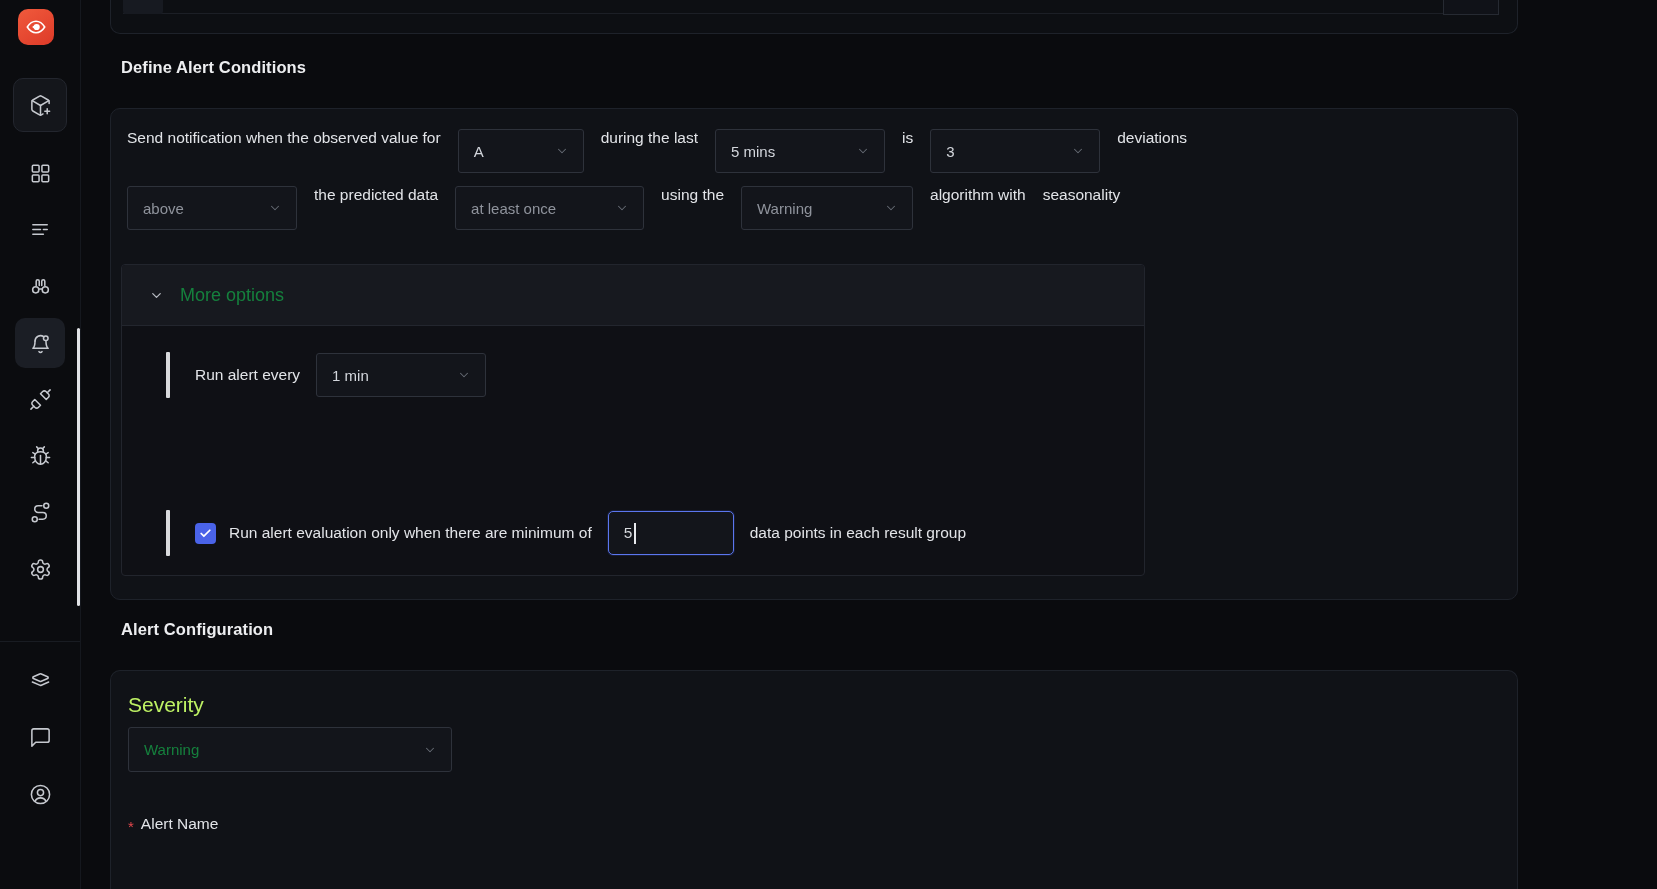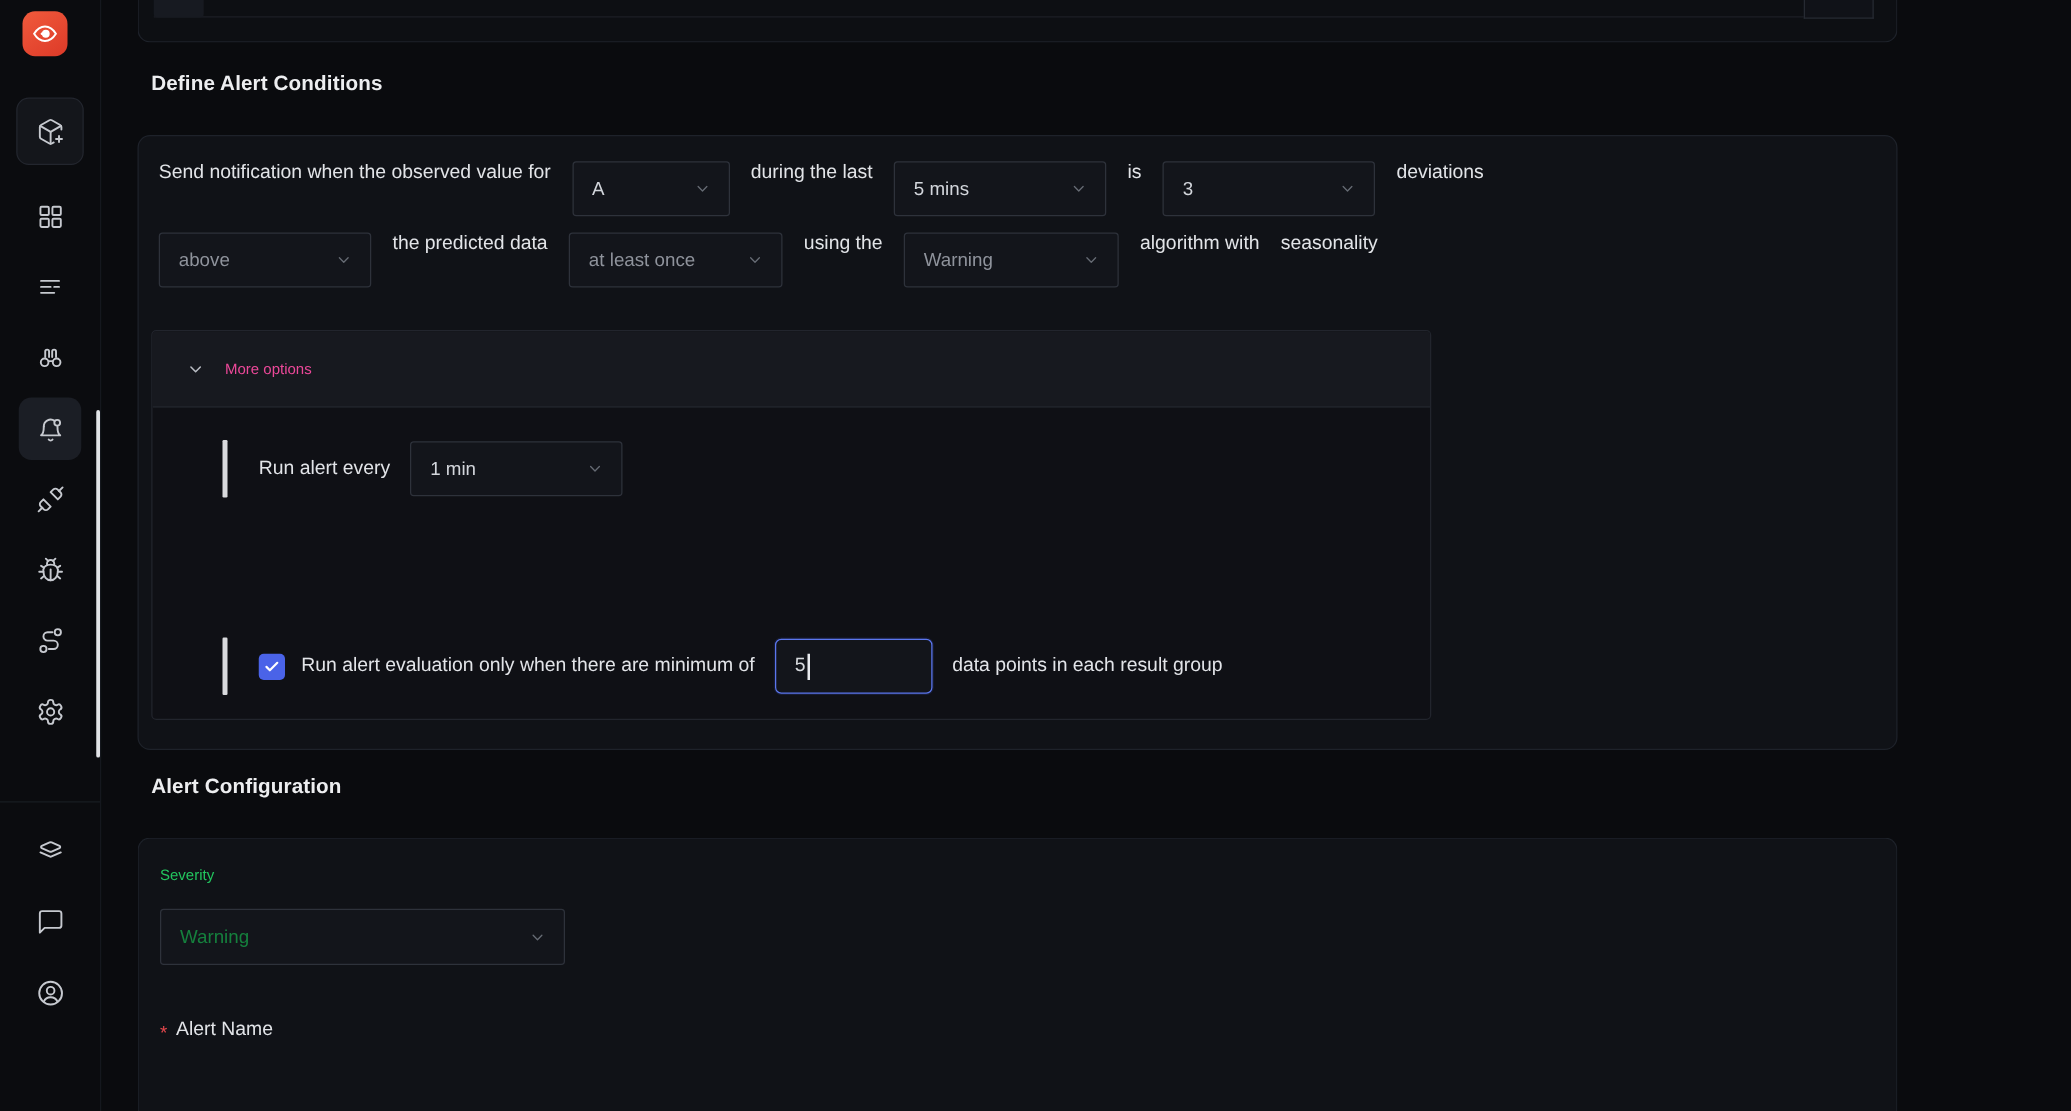--- a/index.html
+++ b/index.html
@@ -82,35 +82,35 @@
 
   .select {
     height:44px; background:#13151b; border:1px solid #2e323b; border-radius:3px;
     display:flex; align-items:center; justify-content:space-between;
     padding:0 14px 0 15px; font-size:15px; cursor:pointer; flex:none;
   }
   .select .chev { width:14px; height:14px; stroke:#666b74; fill:none; stroke-width:1.8; stroke-linecap:round; stroke-linejoin:round; flex:none; margin-left:10px;}
   .val-bright { color:#d3d6dc; }
   .val-dim { color:#8f939c; }
 
-  .w126{width:126px;} .w170{width:170px;} .w184{width:171px;} .w172{width:172px;} .w324{width:324px;}
+  .w126{width:126px;} .w170{width:170px;} .w184{width:189px;} .w172{width:172px;} .w324{width:324px;}
 
   
   .more-box {
     position:absolute; left:10px; top:155px; width:1024px; height:312px;
     border:1px solid #22252d; border-radius:4px; background:#0f1015; overflow:hidden;
   }
   .more-header {
     height:61px; background:#17191f; border-bottom:1px solid #23262e;
     display:flex; align-items:center; padding-left:27px; gap:16px; cursor:pointer;
   }
   .more-header .chev { width:15px; height:15px; stroke:#b9bcc3; fill:none; stroke-width:2; stroke-linecap:round; stroke-linejoin:round; }
-  .more-title { font-size:12px; color:#ec4899; }
-
-  .opt-row { position:absolute; left:56px; display:flex; align-items:center; }
+  .more-title { font-size:18px; color:#15803d; }
+
+  .opt-row { position:absolute; left:44px; display:flex; align-items:center; }
   .opt-row .vbar { width:4px; height:46px; background:#d9dadd; border-radius:1px; margin-right:25px; flex:none; }
   .row-a { top:87px; }
   .row-b { top:167px; }
   .row-c { top:245px; }
   .opt-row .lbl { margin-right:16px; }
 
   .checkbox {
     width:21px; height:21px; border-radius:4px; background:#4a63e8;
     display:flex; align-items:center; justify-content:center; margin-right:13px; cursor:pointer; flex:none;
   }
@@ -121,21 +121,21 @@
     display:flex; align-items:center; padding-left:15px; font-size:15.5px; color:#d7dade;
     margin-right:16px; cursor:text;
   }
   .num-input.focused {
     border:1.5px solid #5b76ee; border-radius:5px;
     box-shadow:0 0 0 1px rgba(71,102,235,0.15);
   }
   .caret { display:inline-block; width:1.5px; height:21px; background:#e8eaee; margin-left:2px; }
 
   
-  .severity-label { position:absolute; left:17px; top:22px; font-size:12px; color:#22c55e; }
+  .severity-label { position:absolute; left:17px; top:22px; font-size:21px; color:#bef264; }
   .severity-select { position:absolute; left:17px; top:56px; height:45px; }
   .name-row { position:absolute; left:17px; top:144px; display:flex; align-items:center; gap:7px; }
   .req { color:#e5484d; font-size:15px; position:relative; top:2px; }
 </style>
 </head>
 <body>
 
 <nav class="sidebar">
   <div class="logo">
     <svg width="22" height="22" viewBox="0 0 24 24">

